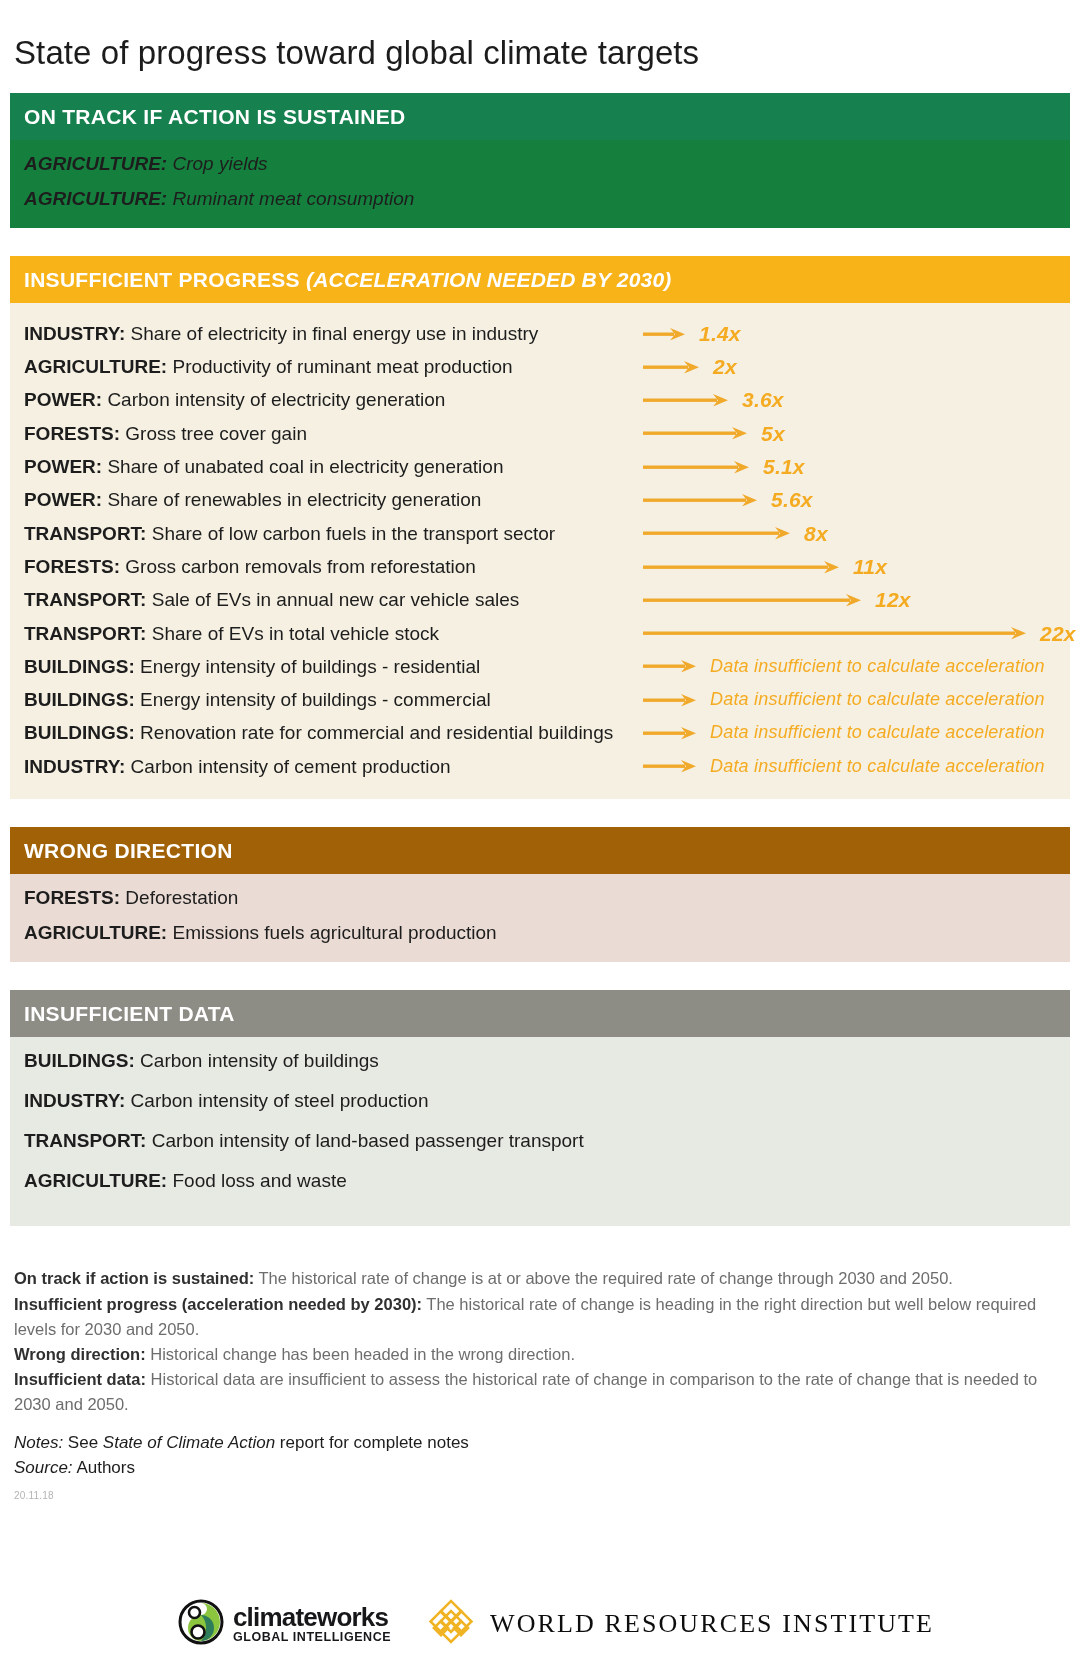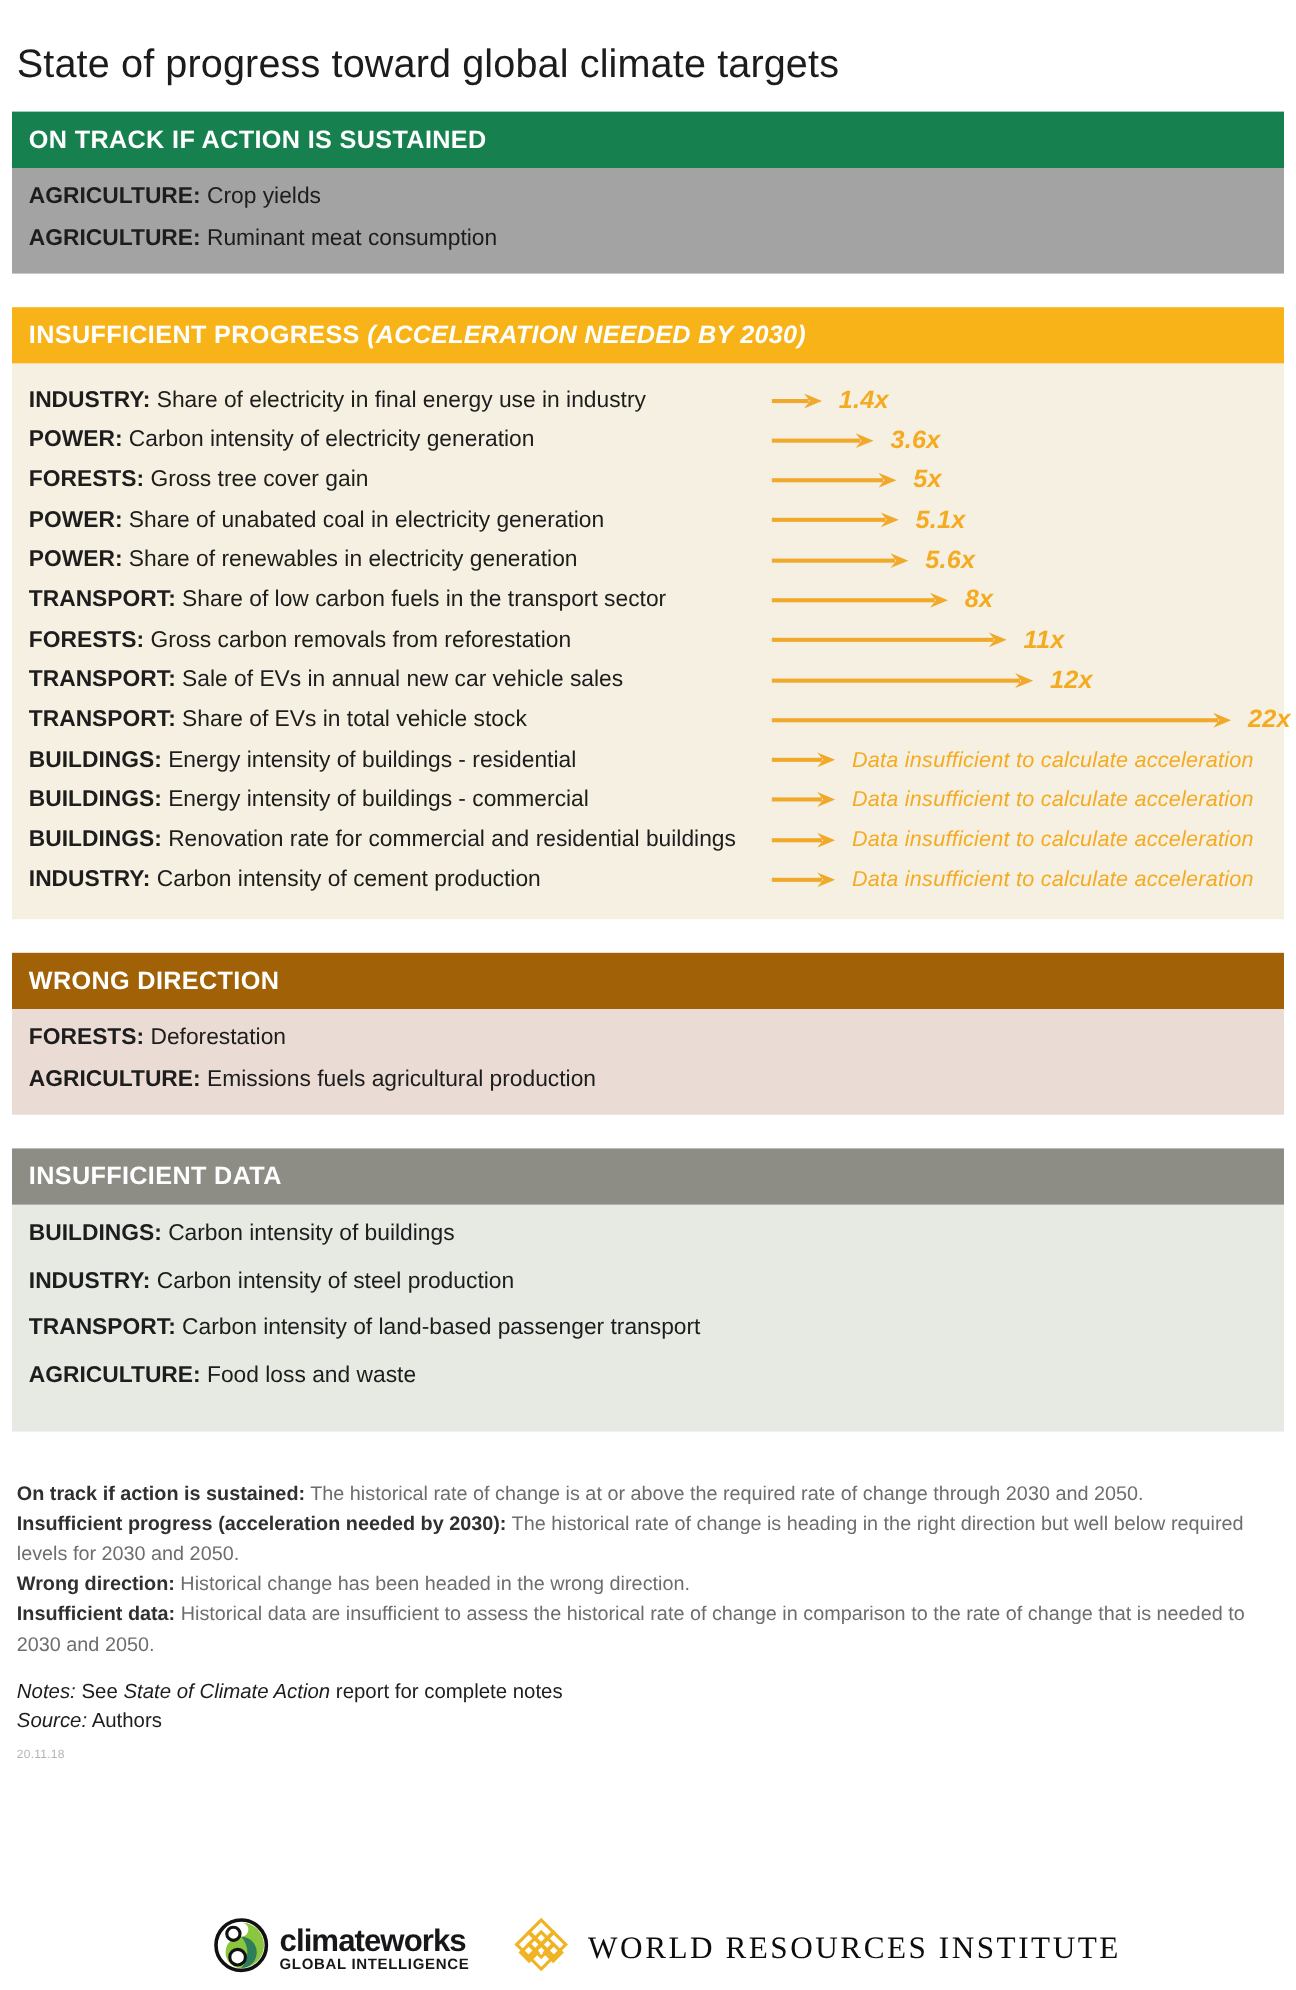--- a/index.html
+++ b/index.html
@@ -21,21 +21,21 @@
   
   .section{margin-bottom:28px;}
   .sec-header{
     color:#ffffff;font-weight:bold;font-size:21px;letter-spacing:.3px;
     padding:13px 14px 12px 14px;line-height:1.05;
   }
   .sec-header .sub{font-weight:bold;font-style:italic;letter-spacing:.2px;}
   .sec-body{padding:14px 14px 16px 14px;}
 
   .sec-green  .sec-header{background:#16814f;}
-  .sec-green  .sec-body  {background:#a3a3a3;}
+  .sec-green  .sec-body  {background:#15803d;font-style:italic;}
   .sec-amber  .sec-header{background:#f8b319;}
   .sec-amber  .sec-body  {background:#f5f0e2;}
   .sec-red    .sec-header{background:#a16207;}
   .sec-red    .sec-body  {background:#eadcd5;}
   .sec-grey   .sec-header{background:#8d8d86;}
   .sec-grey   .sec-body  {background:#e7e9e3;}
 
   
   .item{font-size:19px;line-height:1.1;margin:0 0 14px 0;color:#1d1d1d;}
   .item:last-child{margin-bottom:2px;}
@@ -109,20 +109,30 @@
     </div>
     <div class="sec-body" id="amber-body">
         <div class="arow">
           <span class="label"><span class="sector">INDUSTRY:</span> <span>Share of electricity in final energy use in industry</span></span>
           <span class="arrow-wrap">
             <svg class="arrow" width="46" height="13" viewBox="0 0 46 13">
               <rect x="0" y="5" width="31" height="3.4" fill="#f0a92a"></rect>
               <polygon points="27,0.5 42,6.7 27,12.9 32,6.7" fill="#f0a92a"></polygon>
             </svg>
             <span class="mult" style="left: 56px;">1.4x</span>
+          </span>
+        </div>
+        <div class="arow">
+          <span class="label"><span class="sector">AGRICULTURE:</span> <span>Productivity of ruminant meat production</span></span>
+          <span class="arrow-wrap">
+            <svg class="arrow" width="60" height="13" viewBox="0 0 60 13">
+              <rect x="0" y="5" width="45" height="3.4" fill="#f0a92a"></rect>
+              <polygon points="41,0.5 56,6.7 41,12.9 46,6.7" fill="#f0a92a"></polygon>
+            </svg>
+            <span class="mult" style="left: 70px;">2x</span>
           </span>
         </div>
         <div class="arow">
           <span class="label"><span class="sector">POWER:</span> <span>Carbon intensity of electricity generation</span></span>
           <span class="arrow-wrap">
             <svg class="arrow" width="89" height="13" viewBox="0 0 89 13">
               <rect x="0" y="5" width="74" height="3.4" fill="#f0a92a"></rect>
               <polygon points="70,0.5 85,6.7 70,12.9 75,6.7" fill="#f0a92a"></polygon>
             </svg>
             <span class="mult" style="left: 99px;">3.6x</span>

